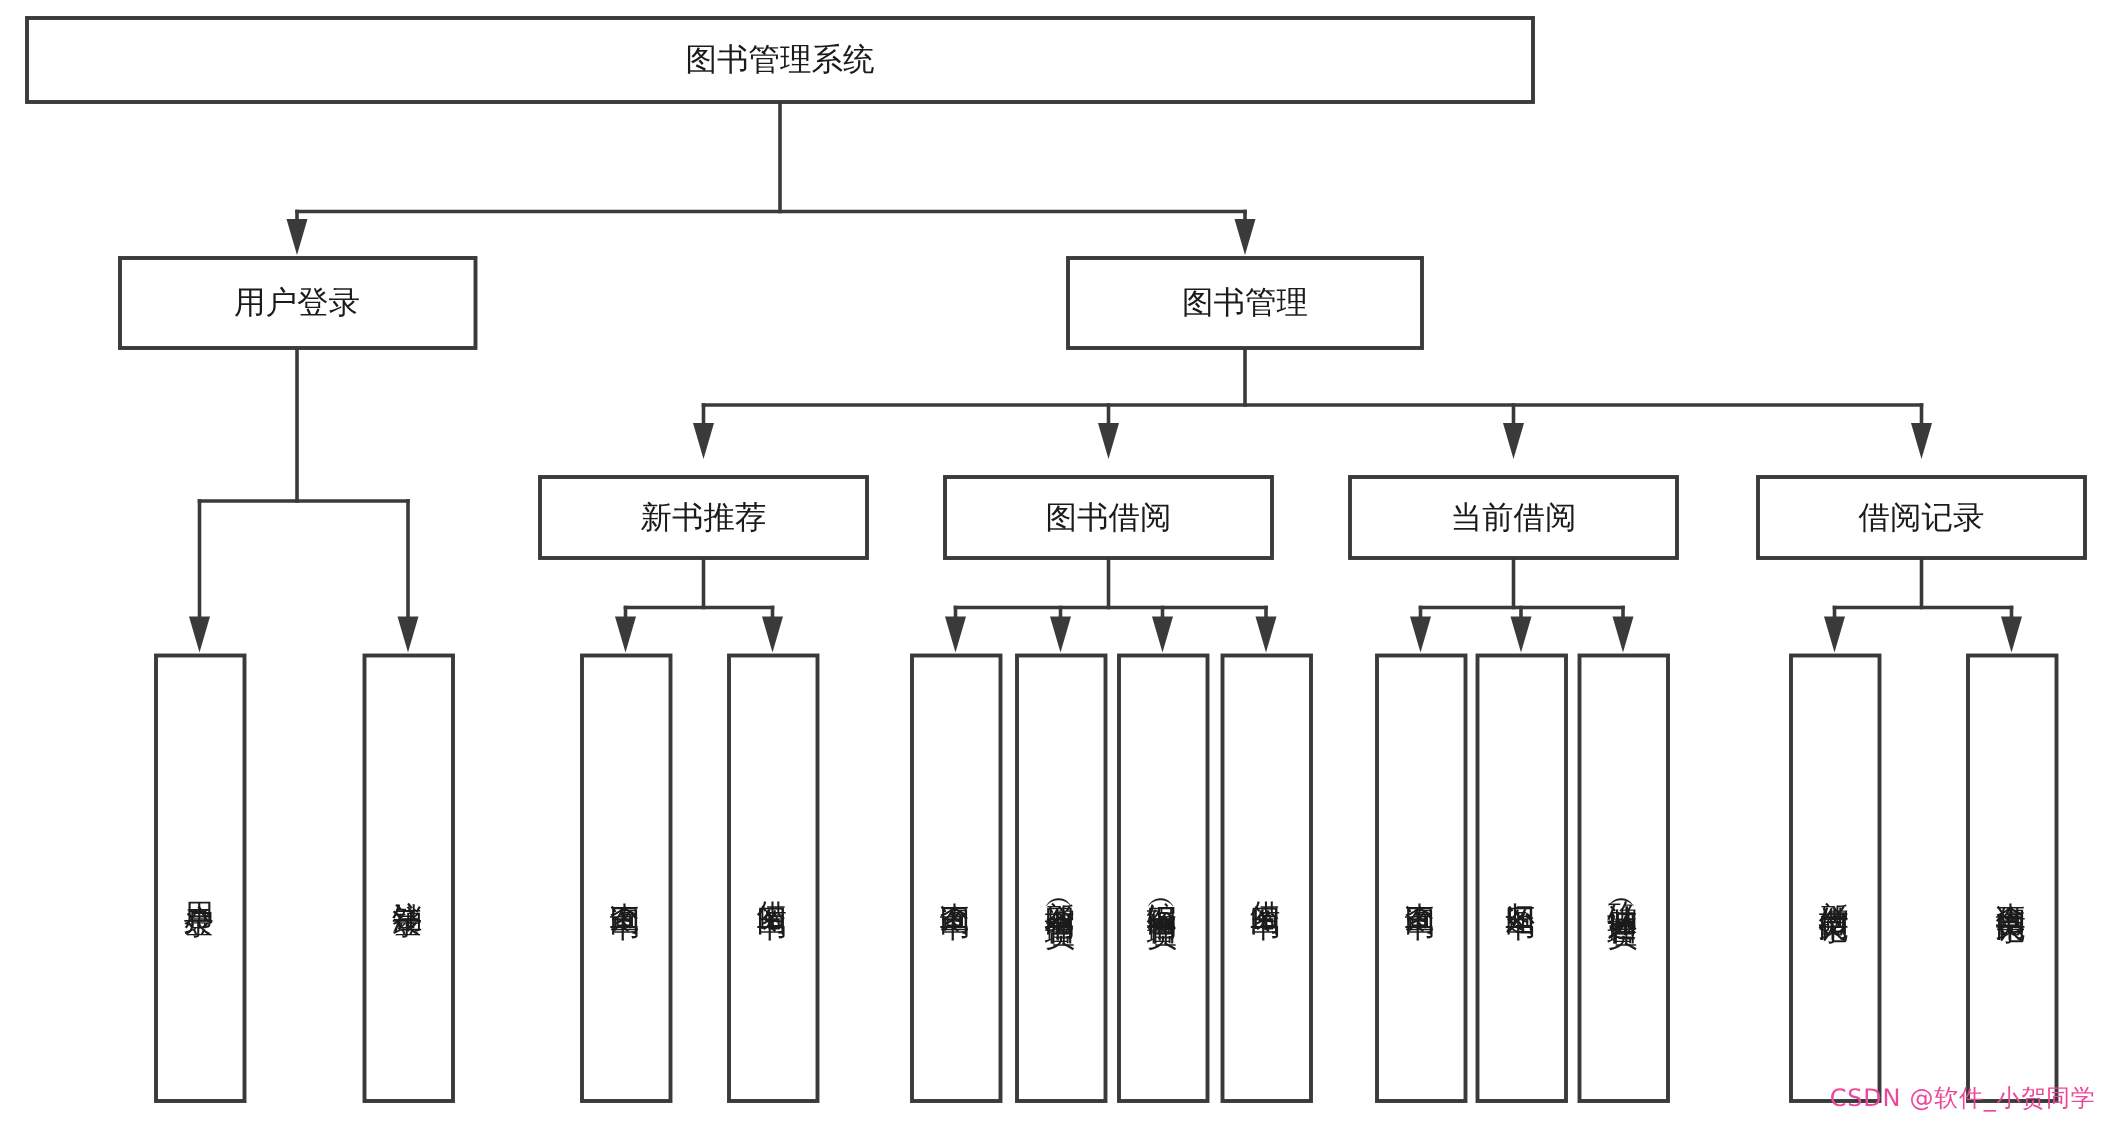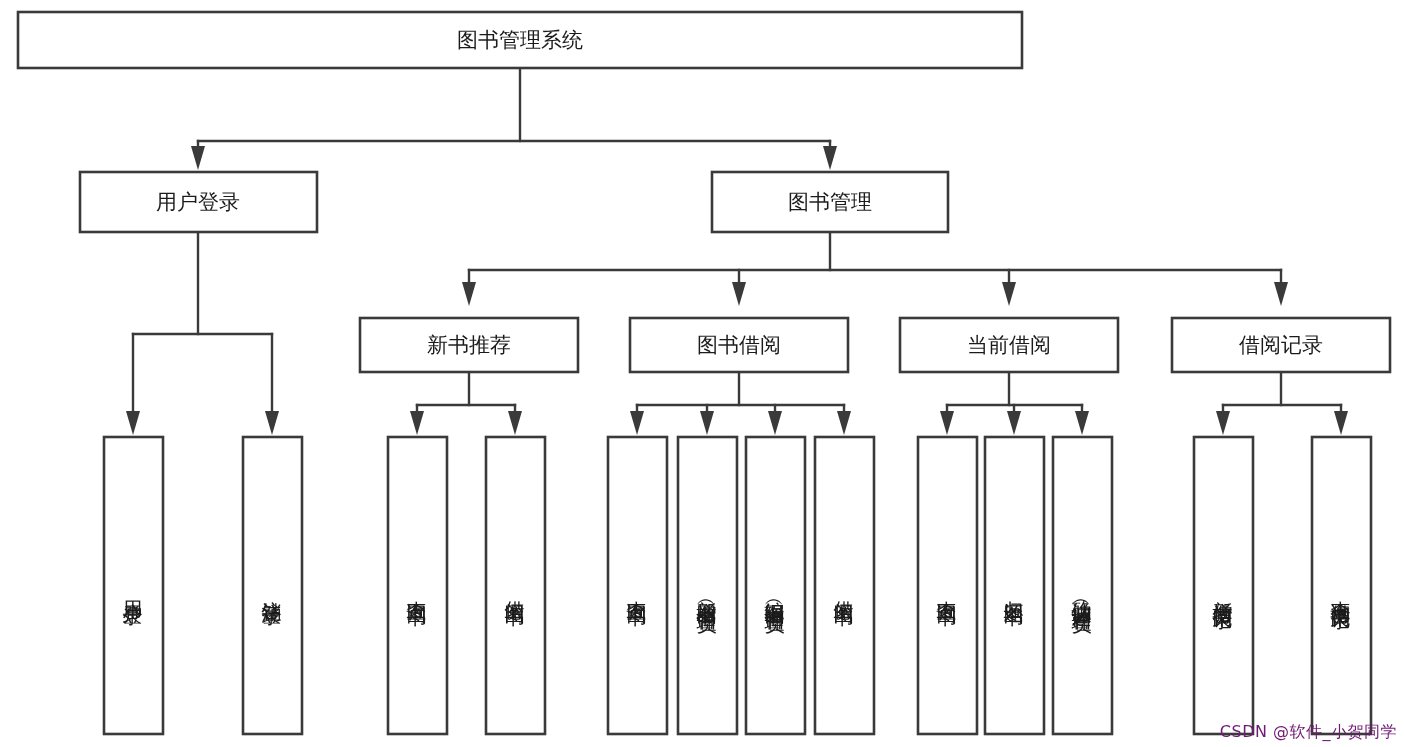--- a/index.html
+++ b/index.html
@@ -58,21 +58,21 @@
     text-orientation: upright;
     letter-spacing: 2px;
     dominant-baseline: central;
   }
   .watermark-text {
     position: absolute;
     right: 8px;
     bottom: 4px;
     font-family: "DejaVu Sans", "Liberation Sans", sans-serif;
     font-size: 16px;
-    color: #701a75;
+    color: #ec4899;
     letter-spacing: 0.5px;
     white-space: nowrap;
     user-select: none;
   }
 </style>
 </head>
 <body>
 
 <div id="diagram-root">
 

